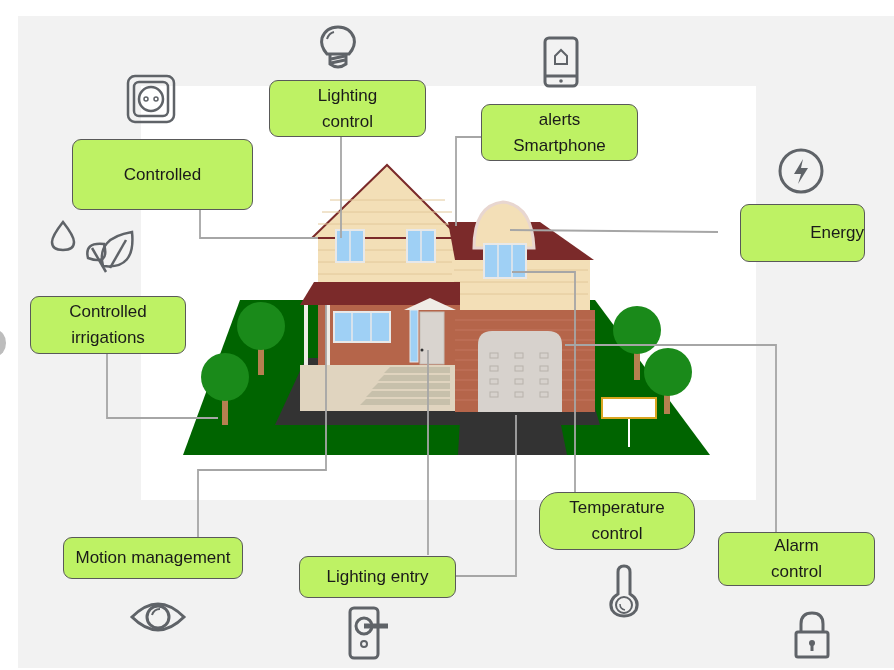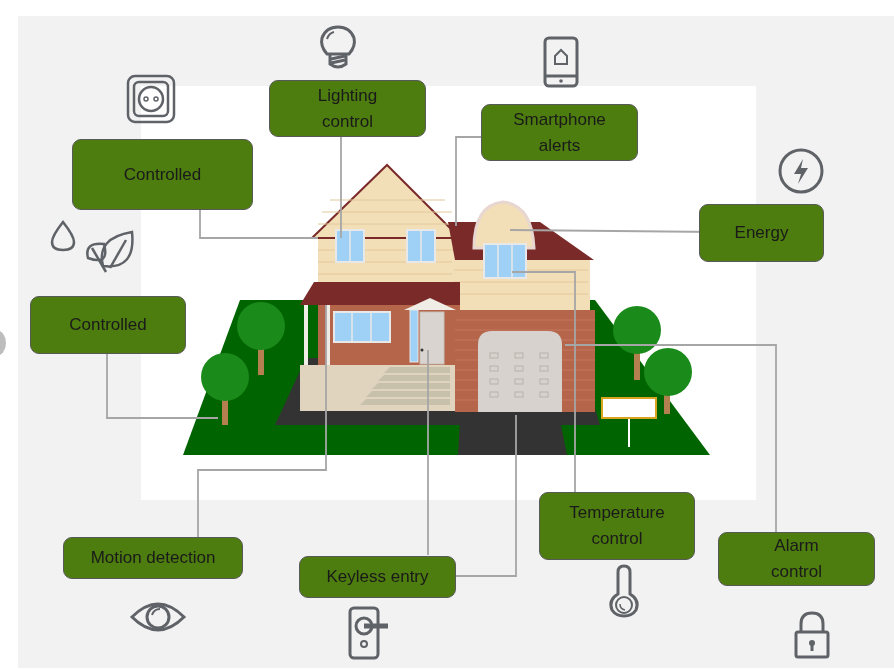--- a/index.html
+++ b/index.html
@@ -1,21 +1,21 @@
 <!DOCTYPE html>
 <html><head>
 <meta charset="utf-8">
 <style>
   html, body { margin:0; padding:0; }
   body { width:894px; height:670px; background:#ffffff; position:relative; overflow:hidden;
          font-family:"Liberation Sans", "DejaVu Sans", sans-serif; }
   .canvas { position:absolute; left:18px; top:16px; width:876px; height:652px; background:#f2f2f2; }
   .inner { position:absolute; left:141px; top:86px; width:615px; height:414px; background:#ffffff; }
   .edge-dot { position:absolute; left:-14px; top:330px; width:20px; height:26px; border-radius:50%; background:#bdbdbd; }
-  .label { position:absolute; background:#4d7c0f; border:1.5px solid #595959; border-radius:9px;
+  .label { position:absolute; background:#bef264; border:1.5px solid #595959; border-radius:9px;
            color:#1a1a1a; font-size:17px; line-height:26px; text-align:center; box-sizing:border-box;
            display:flex; flex-direction:column; justify-content:center; }
   .label span { display:block; }
   .icon { position:absolute; }
   svg.lines { position:absolute; left:0; top:0; }
 </style>
 </head>
 <body>
 
 <div class="canvas"></div>
@@ -142,39 +142,40 @@
     <polyline points="575,495 575,272 512,272"></polyline>
     <polyline points="776,532 776,345 565,345"></polyline>
   </g>
 </svg>
 
 <div class="label" style="left:269px;top:80px;width:157px;height:57px;">
   <span>Lighting</span>
   <span>control</span>
 </div>
 <div class="label" style="left:481px;top:104px;width:157px;height:57px;">
+  <span>alerts</span>
   <span>Smartphone</span>
-  <span>alerts</span>
 </div>
 <div class="label" style="left:72px;top:139px;width:181px;height:71px;">
   <span>Controlled</span>
 </div>
-<div class="label" style="left:699px;top:204px;width:125px;height:58px;">
+<div class="label" style="left:740px;top:204px;width:125px;height:58px;align-items:flex-end;">
   <span>Energy</span>
 </div>
 <div class="label" style="left:30px;top:296px;width:156px;height:58px;">
   <span>Controlled</span>
+  <span>irrigations</span>
 </div>
 <div class="label" style="left:63px;top:537px;width:180px;height:42px;">
-  <span>Motion detection</span>
+  <span>Motion management</span>
 </div>
 <div class="label" style="left:299px;top:556px;width:157px;height:42px;">
-  <span>Keyless entry</span>
-</div>
-<div class="label" style="left:539px;top:492px;width:156px;height:68px;">
+  <span>Lighting entry</span>
+</div>
+<div class="label" style="left:539px;top:492px;width:156px;height:58px;border-radius:19px;">
   <span>Temperature</span>
   <span>control</span>
 </div>
 <div class="label" style="left:718px;top:532px;width:157px;height:54px;">
   <span>Alarm</span>
   <span>control</span>
 </div>
 
 <svg class="icon" style="left:318px;top:24px;" width="40" height="50" viewBox="0 0 40 50">
   <g fill="none" stroke="#5f6368" stroke-width="3">

